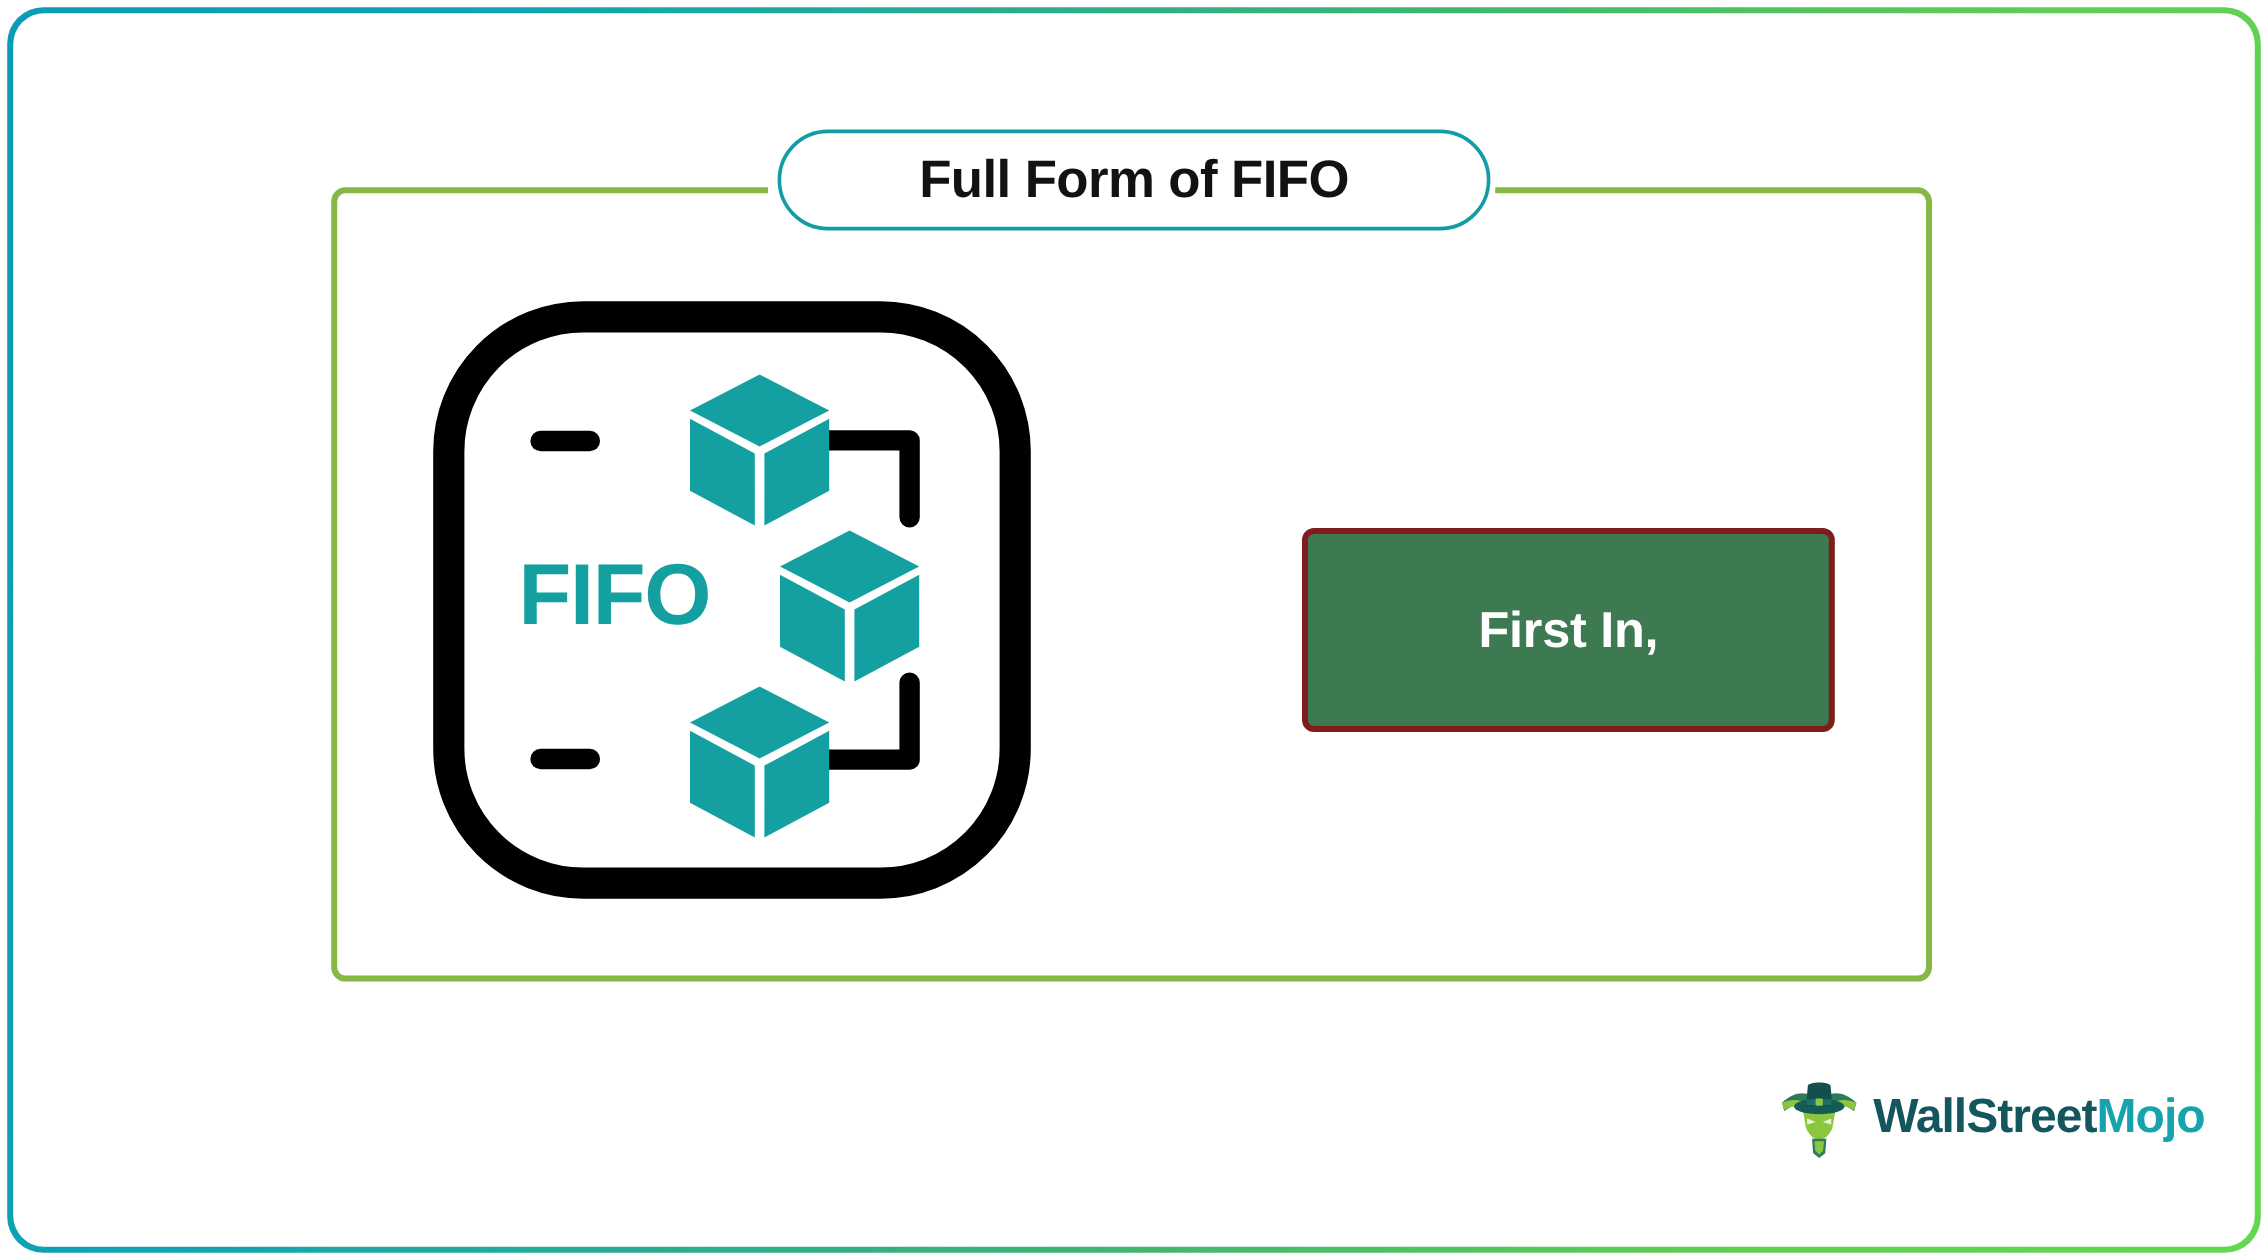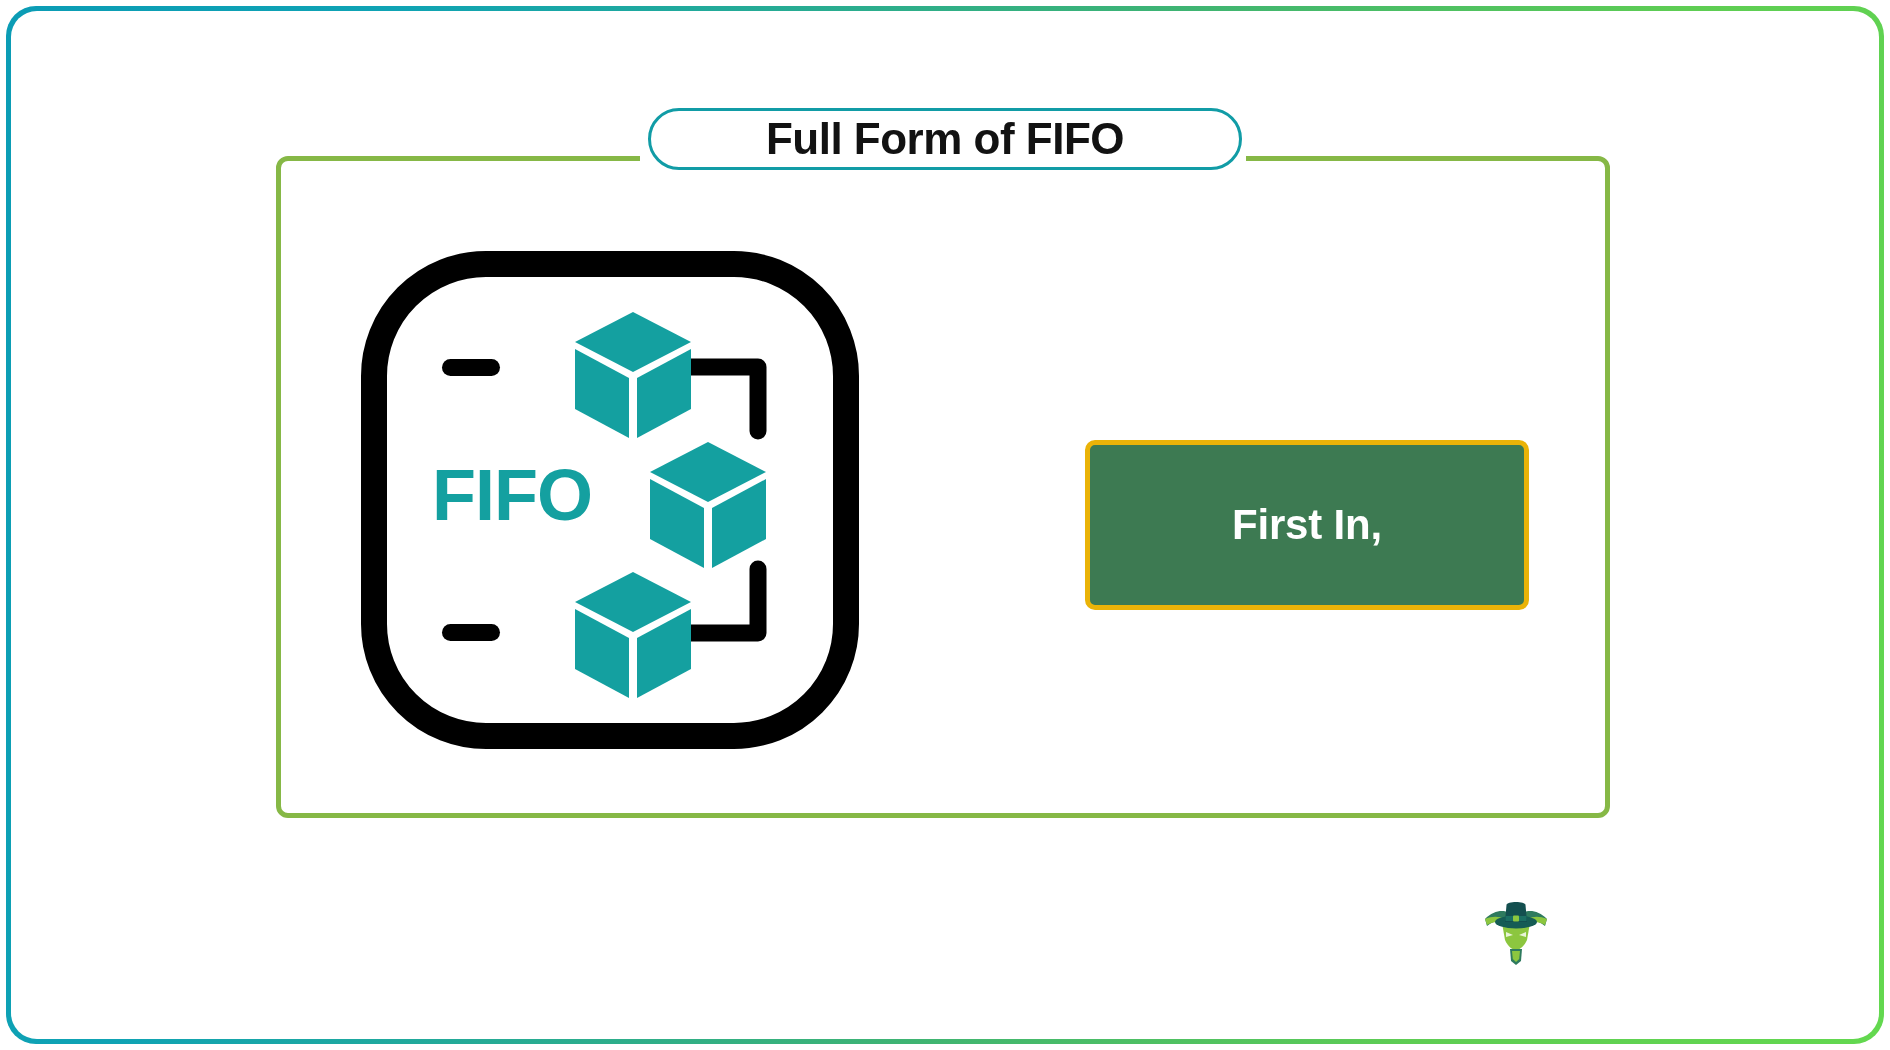--- a/index.html
+++ b/index.html
@@ -63,21 +63,21 @@
     height: 24px;
     background: #ffffff;
   }
 
   
   .title-pill {
     position: absolute;
     left: 648px;
     top: 108px;
     width: 594px;
-    height: 62px;
+    height: 84px;
     border: 3px solid #119ca6;
     border-radius: 44px;
     background: #ffffff;
     display: flex;
     align-items: center;
     justify-content: center;
     box-sizing: border-box;
   }
   .title-text {
     font-size: 44px;
@@ -102,21 +102,21 @@
   }
 
   
   .result-box {
     position: absolute;
     left: 1085px;
     top: 440px;
     width: 444px;
     height: 170px;
     background: #3d7a52;
-    border: 5px solid #eab308;
+    border: 5px solid #7f1d1d;
     border-radius: 10px;
     box-sizing: border-box;
     display: flex;
     flex-direction: column;
     align-items: center;
     justify-content: center;
   }
   .result-line {
     color: #ffffff;
     font-size: 42px;
@@ -224,15 +224,18 @@
         <rect x="22.5" y="21" width="21" height="5" fill="#1b6f63"></rect>
         <rect x="30" y="20.5" width="6" height="6" rx="1" fill="#8cc63f"></rect>
 
         <path d="M23 37 L30 40 L23 42 Z" fill="#e8f4d8"></path>
         <path d="M43 37 L36 40 L43 42 Z" fill="#e8f4d8"></path>
 
         <path d="M27 54 L39 54 L38 66 L33 70 L28 66 Z" fill="#2e7a5e"></path>
         <path d="M29 56 L37 56 L36.2 64 L33 67 L29.8 64 Z" fill="#8cc63f"></path>
       </svg>
     </span>
+    <span class="logo-word">
+      <span class="ws">WallStreet</span><span class="mj">Mojo</span>
+    </span>
   </div>
 
 </div>
 
 </body></html>

